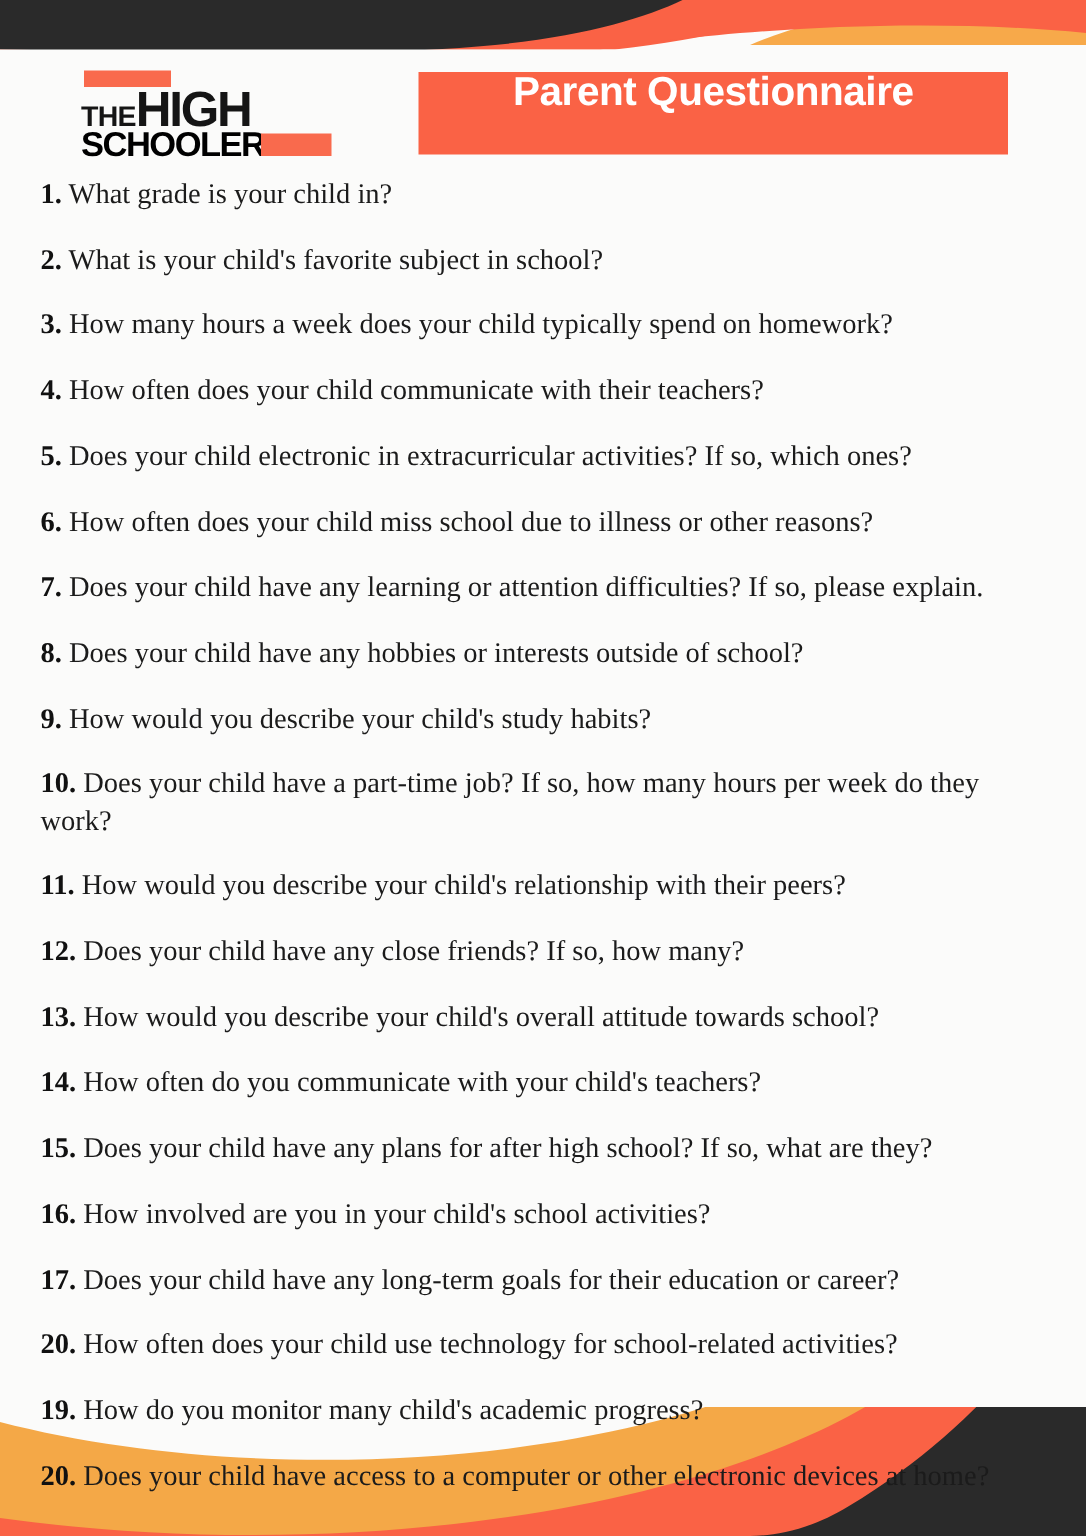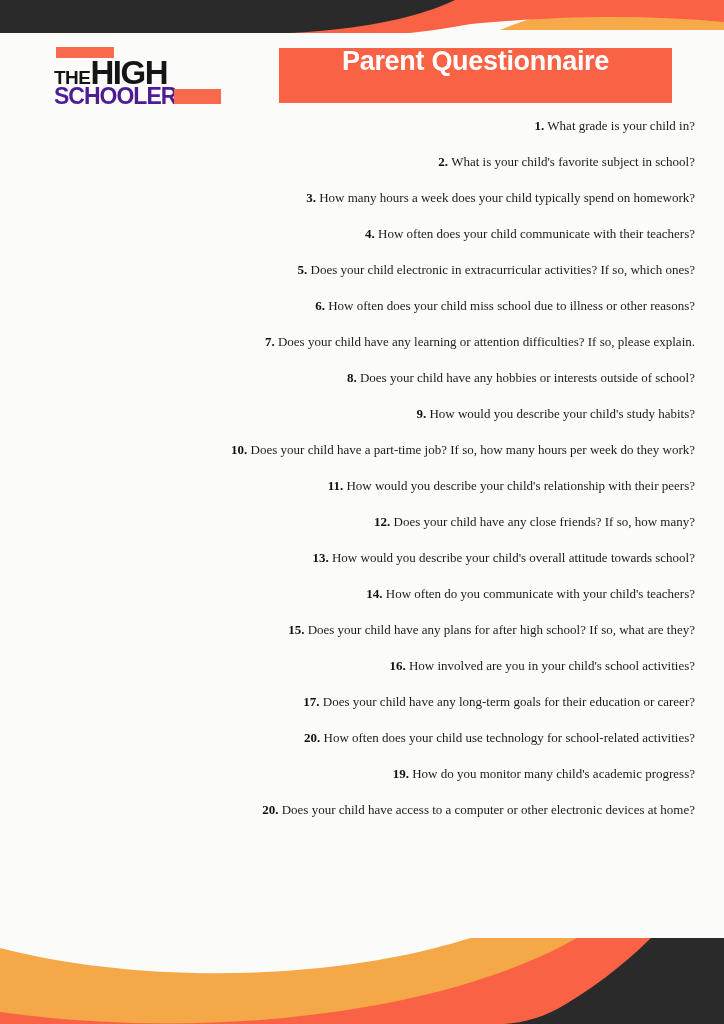--- a/index.html
+++ b/index.html
@@ -87,21 +87,21 @@
     left: 6px;
     top: 40px;
     white-space: nowrap;
     line-height: 1;
   }
   .logo-schooler {
     font-family: "Liberation Sans", sans-serif;
     font-weight: 700;
     font-size: 23px;
     letter-spacing: -1px;
-    color: #4c1d95;
+    color: #000000;
   }
   .logo-bar-bottom {
     position: absolute;
     left: 126px;
     top: 44px;
     width: 47px;
     height: 15px;
     background: #f96a4d;
   }
 
@@ -125,26 +125,25 @@
   }
 
   
   .questions {
     position: absolute;
     left: 27px;
     top: 118px;
     width: 668px;
   }
   .question {
-    font-size: 13px;
+    font-size: 19px;
     line-height: 1.28;
     color: #1b1b1b;
     margin-bottom: 19.4px;
     text-indent: 0;
-    text-align: right;
   }
   .q-num {
     font-weight: 700;
     color: #111111;
   }
   .q-text {
     font-weight: 400;
   }
 </style>
 </head>

